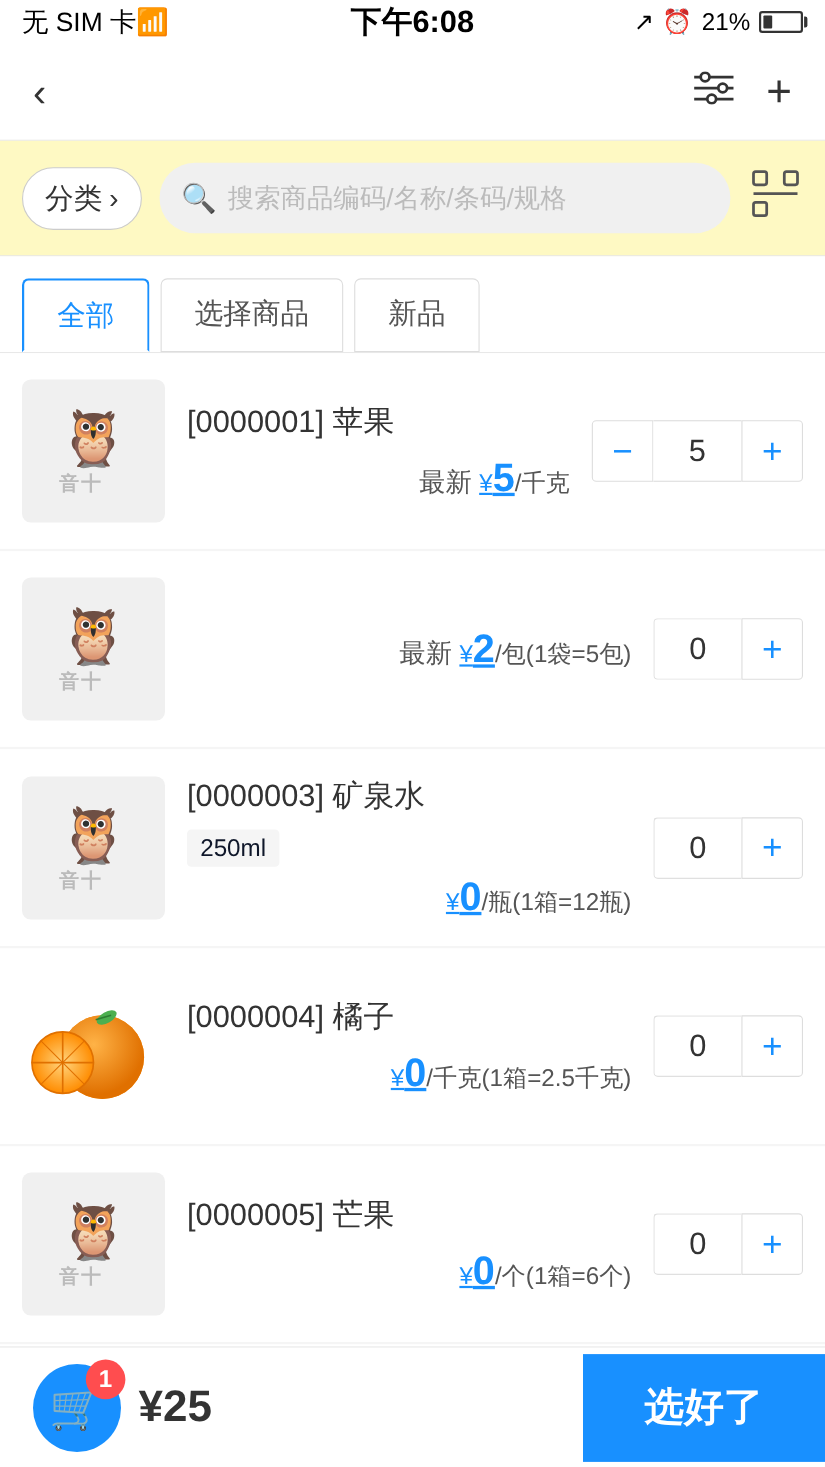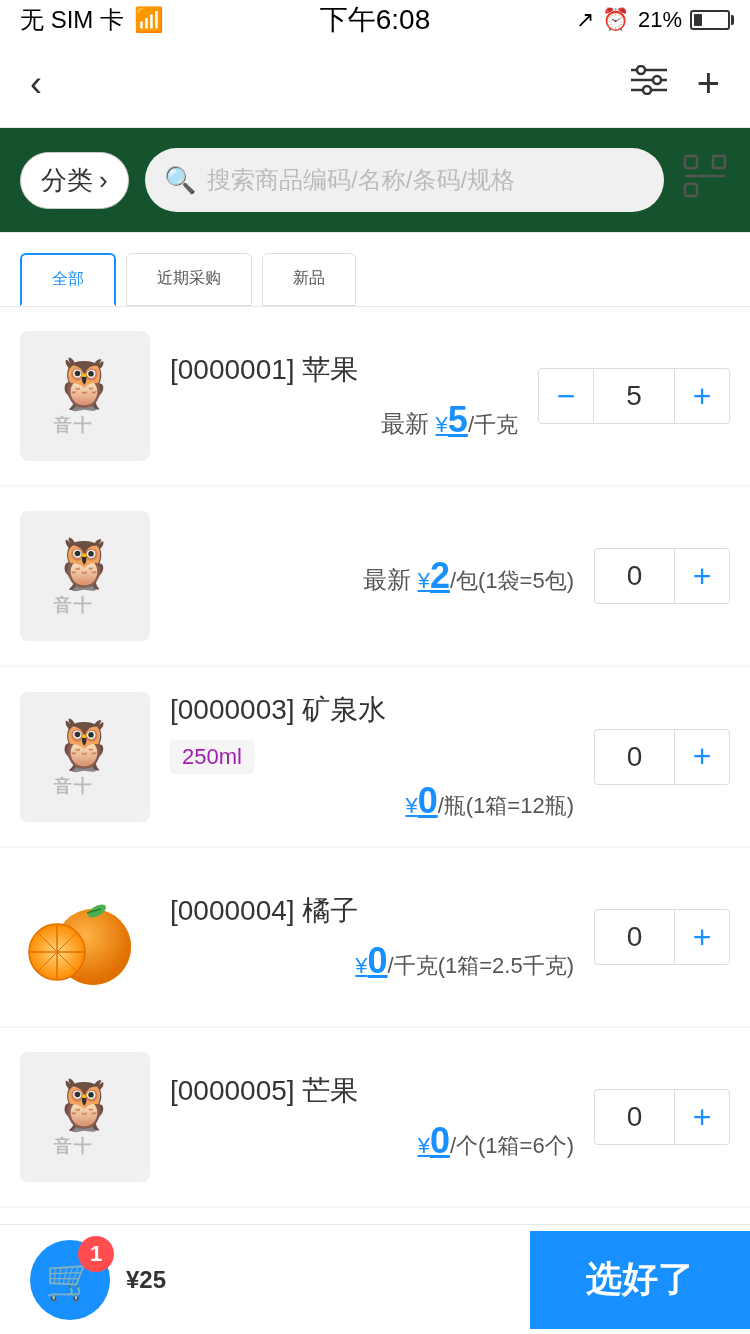--- a/index.html
+++ b/index.html
@@ -17,22 +17,22 @@
     .status-bar {
       background: #fff;
       height: 40px;
       display: flex;
       align-items: center;
       justify-content: space-between;
       padding: 0 20px;
       font-size: 24px;
       font-weight: 500;
     }
-    .status-left { display: flex; align-items: center; gap: 10px; }
-    .status-center { position: absolute; left: 50%; transform: translateX(-50%); font-size: 28px; font-weight: 400; }
+    .status-left { display: flex; align-items: center; }
+    .status-center { position: absolute; left: 50%; transform: translateX(-50%); font-size: 28px; font-weight: 700; }
     .status-right { display: flex; align-items: center; gap: 8px; font-size: 22px; }
     .battery {
       width: 40px; height: 20px; border: 2px solid #333; border-radius: 3px; position: relative; display: inline-flex; align-items: center;
     }
     .battery::after { content: ''; position: absolute; right: -6px; top: 50%; transform: translateY(-50%); width: 3px; height: 10px; background: #333; border-radius: 0 2px 2px 0; }
     .battery-fill { width: 21%; height: 12px; background: #333; margin-left: 2px; border-radius: 1px; }
 
     
     .nav-bar {
       background: #fff;
@@ -43,21 +43,21 @@
       padding: 0 30px;
       border-bottom: 1px solid #e8e8e8;
     }
     .nav-back { font-size: 36px; color: #333; width: 60px; }
     .nav-title { font-size: 34px; font-weight: 600; color: #333; }
     .nav-right { display: flex; align-items: center; gap: 30px; }
     .nav-icon { font-size: 32px; color: #333; }
 
     
     .filter-bar {
-      background: #14532d;
+      background: #fef9c3;
       padding: 20px 20px;
       display: flex;
       align-items: center;
       gap: 16px;
       border-bottom: 1px solid #e8e8e8;
     }
     .category-btn {
       border: 1px solid #ccc;
       border-radius: 30px;
       padding: 10px 20px;
@@ -86,21 +86,21 @@
     
     .tab-bar {
       background: #fff;
       padding: 20px 20px 0;
       display: flex;
       gap: 0;
       border-bottom: 1px solid #e8e8e8;
     }
     .tab-item {
       padding: 14px 30px;
-      font-size: 16px;
+      font-size: 26px;
       color: #555;
       border: 1px solid #ddd;
       border-radius: 6px 6px 0 0;
       background: #fff;
       margin-right: 10px;
     }
     .tab-item.active {
       color: #1890ff;
       border: 2px solid #1890ff;
       border-bottom: 2px solid #fff;
@@ -146,21 +146,21 @@
       flex: 1;
     }
     .product-name {
       font-size: 28px;
       color: #333;
       font-weight: 400;
       margin-bottom: 10px;
     }
     .product-spec {
       font-size: 22px;
-      color: #a21caf;
+      color: #0f172a;
       background: #f5f5f5;
       padding: 4px 12px;
       border-radius: 4px;
       display: inline-block;
       margin-bottom: 6px;
     }
     .product-price {
       font-size: 24px;
       color: #555;
       text-align: right;
@@ -268,21 +268,21 @@
       background: #ff4d4f;
       border-radius: 50%;
       color: #fff;
       font-size: 22px;
       display: flex;
       align-items: center;
       justify-content: center;
       font-weight: bold;
     }
     .cart-total {
-      font-size: 24px;
+      font-size: 40px;
       font-weight: bold;
       color: #333;
     }
     .confirm-btn {
       width: 220px;
       height: 98px;
       background: #1890ff;
       color: #fff;
       font-size: 36px;
       font-weight: 600;
@@ -344,21 +344,21 @@
       <line x1="2" y1="22" x2="42" y2="22" stroke="#555" stroke-width="2.5"></line>
     </svg>
   </span>
 </div>
 
 <div class="tab-bar">
   <div class="tab-item active">
     <span>全部</span>
   </div>
   <div class="tab-item">
-    <span>近期采购</span>
+    <span>选择商品</span>
   </div>
   <div class="tab-item">
     <span>新品</span>
   </div>
 </div>
 
 <div class="product-list">
 
   <div class="product-item">
     <div class="product-img">

